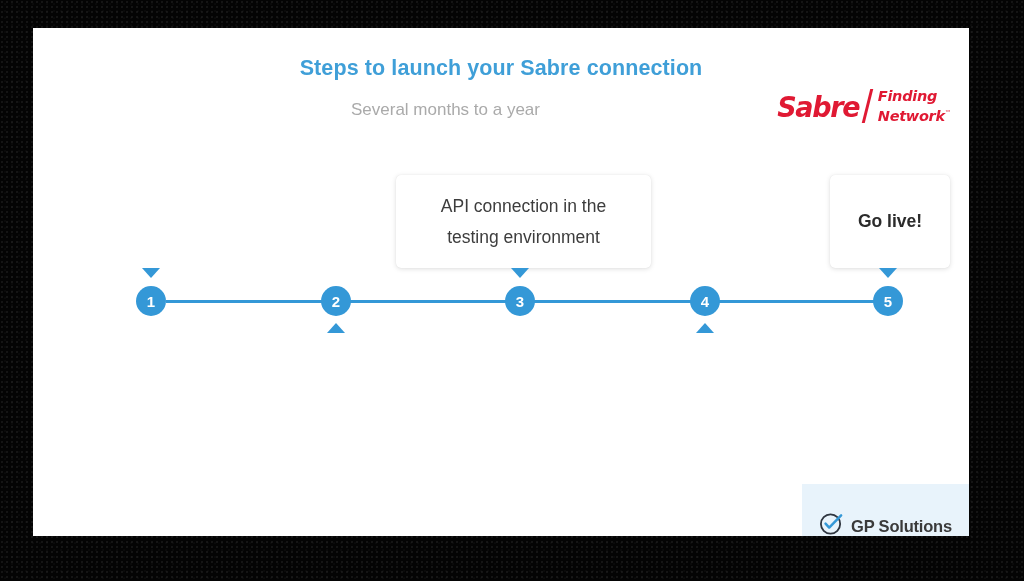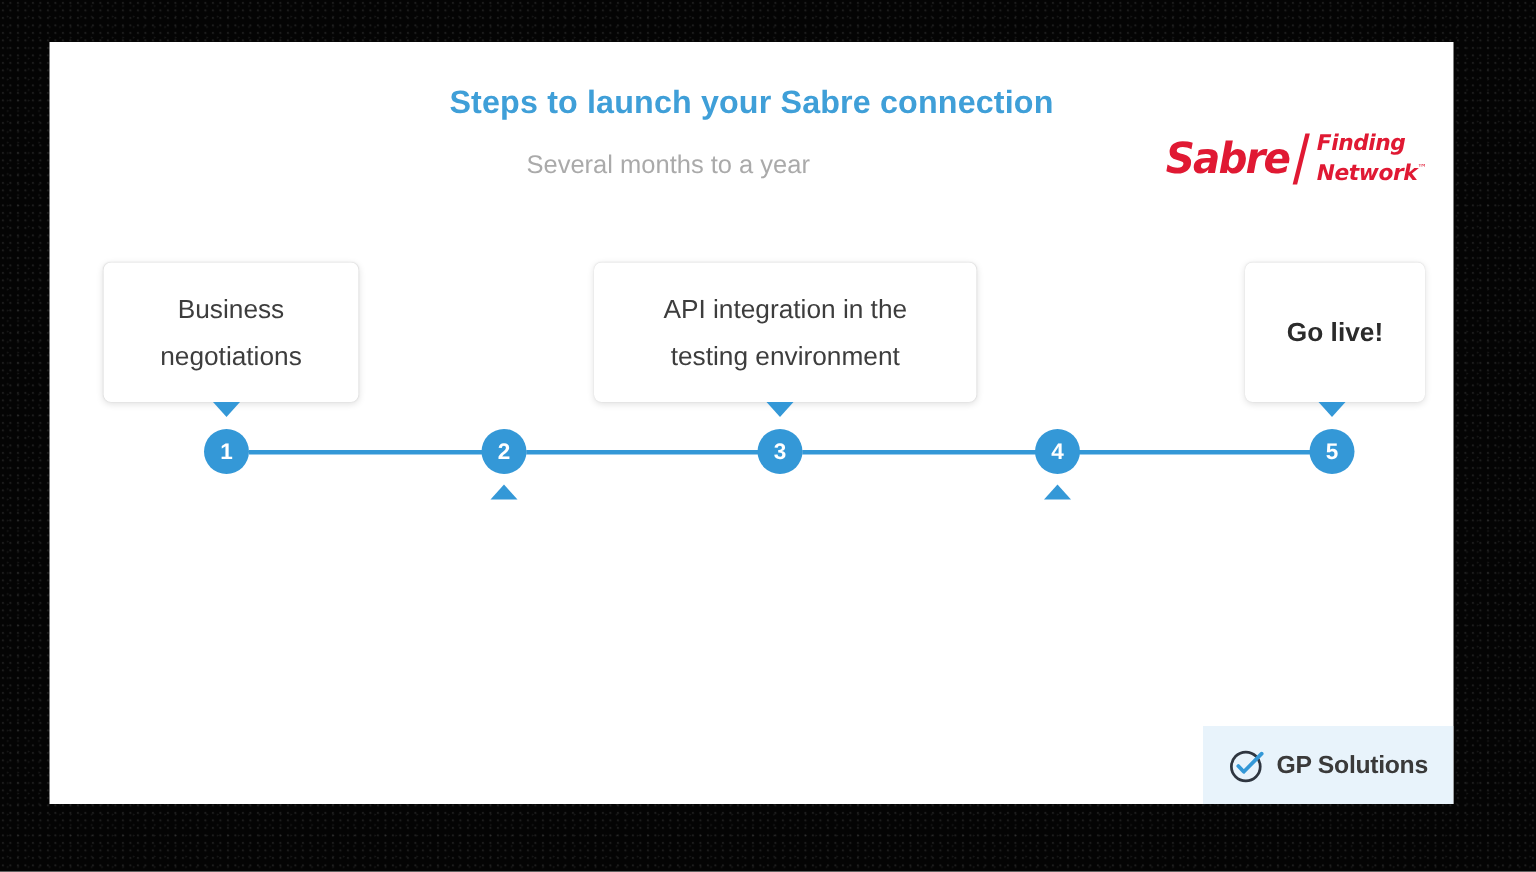--- a/index.html
+++ b/index.html
@@ -173,21 +173,21 @@
 
   
   #gp-watermark {
     position: absolute;
     right: 0;
     bottom: 0;
     width: 167px;
     height: 52px;
     background: #e8f3fb;
     display: flex;
-    align-items: center;
+    align-items: flex-end;
     justify-content: center;
     gap: 7px;
   }
   #gp-label {
     font-size: 16.5px;
     font-weight: bold;
     color: #3a3a3a;
     letter-spacing: -0.2px;
   }
 </style>
@@ -215,36 +215,32 @@
 
     </div>
 
     <div id="timeline">
 
       <div class="track" style="left:133px;width:185px;"></div>
       <div class="track" style="left:318px;width:184px;"></div>
       <div class="track" style="left:502px;width:185px;"></div>
       <div class="track" style="left:687px;width:181px;"></div>
 
-      <div class="card" style="left:36px;top:147px;width:170px;height:93px;">
-        <span class="card-text">Business
-negotiations</span>
-      </div>
       <div class="arrow down" style="left:109px;top:240px;"></div>
       <div class="step-node" style="left:103px;">
         <span>1</span>
       </div>
 
       <div class="step-node" style="left:288px;">
         <span>2</span>
       </div>
       <div class="arrow up" style="left:294px;top:295px;"></div>
 
       <div class="card" style="left:363px;top:147px;width:255px;height:93px;">
-        <span class="card-text">API integration in the
+        <span class="card-text">API connection in the
 testing environment</span>
       </div>
       <div class="arrow down" style="left:478px;top:240px;"></div>
       <div class="step-node" style="left:472px;">
         <span>3</span>
       </div>
 
       <div class="step-node" style="left:657px;">
         <span>4</span>
       </div>

